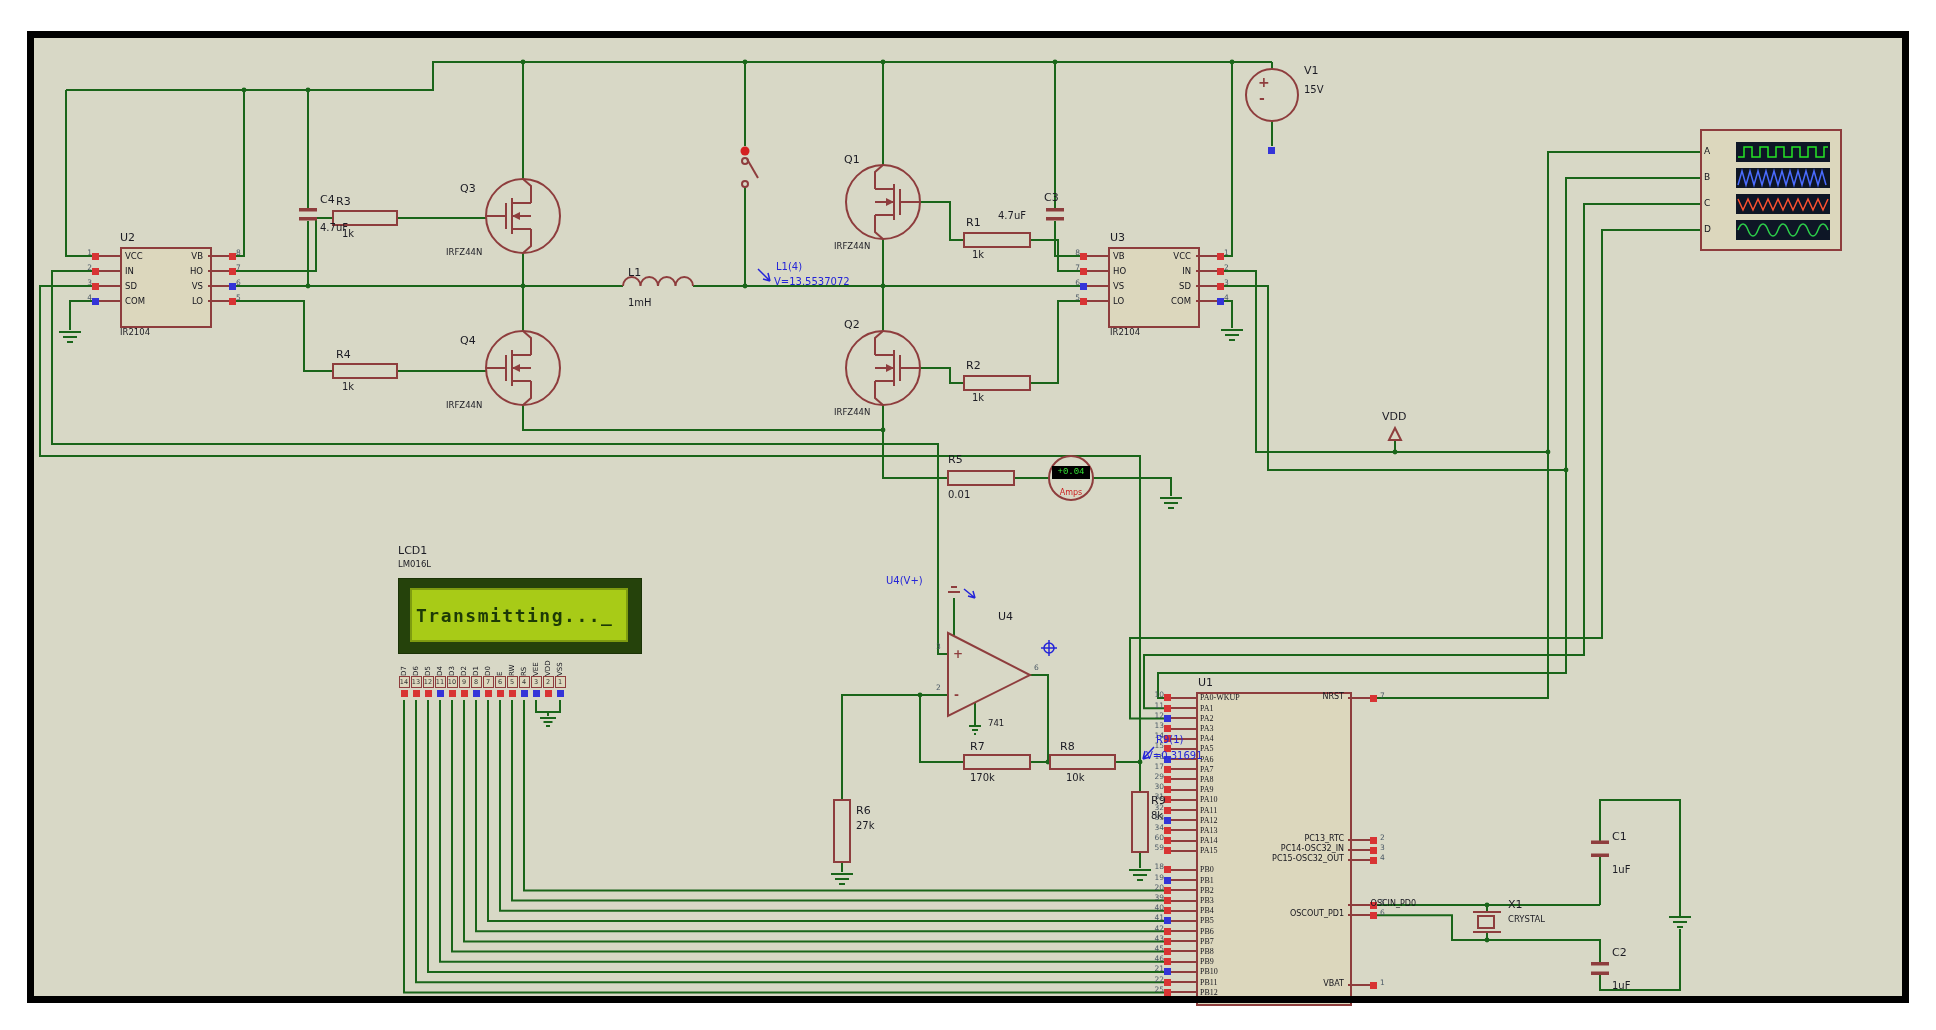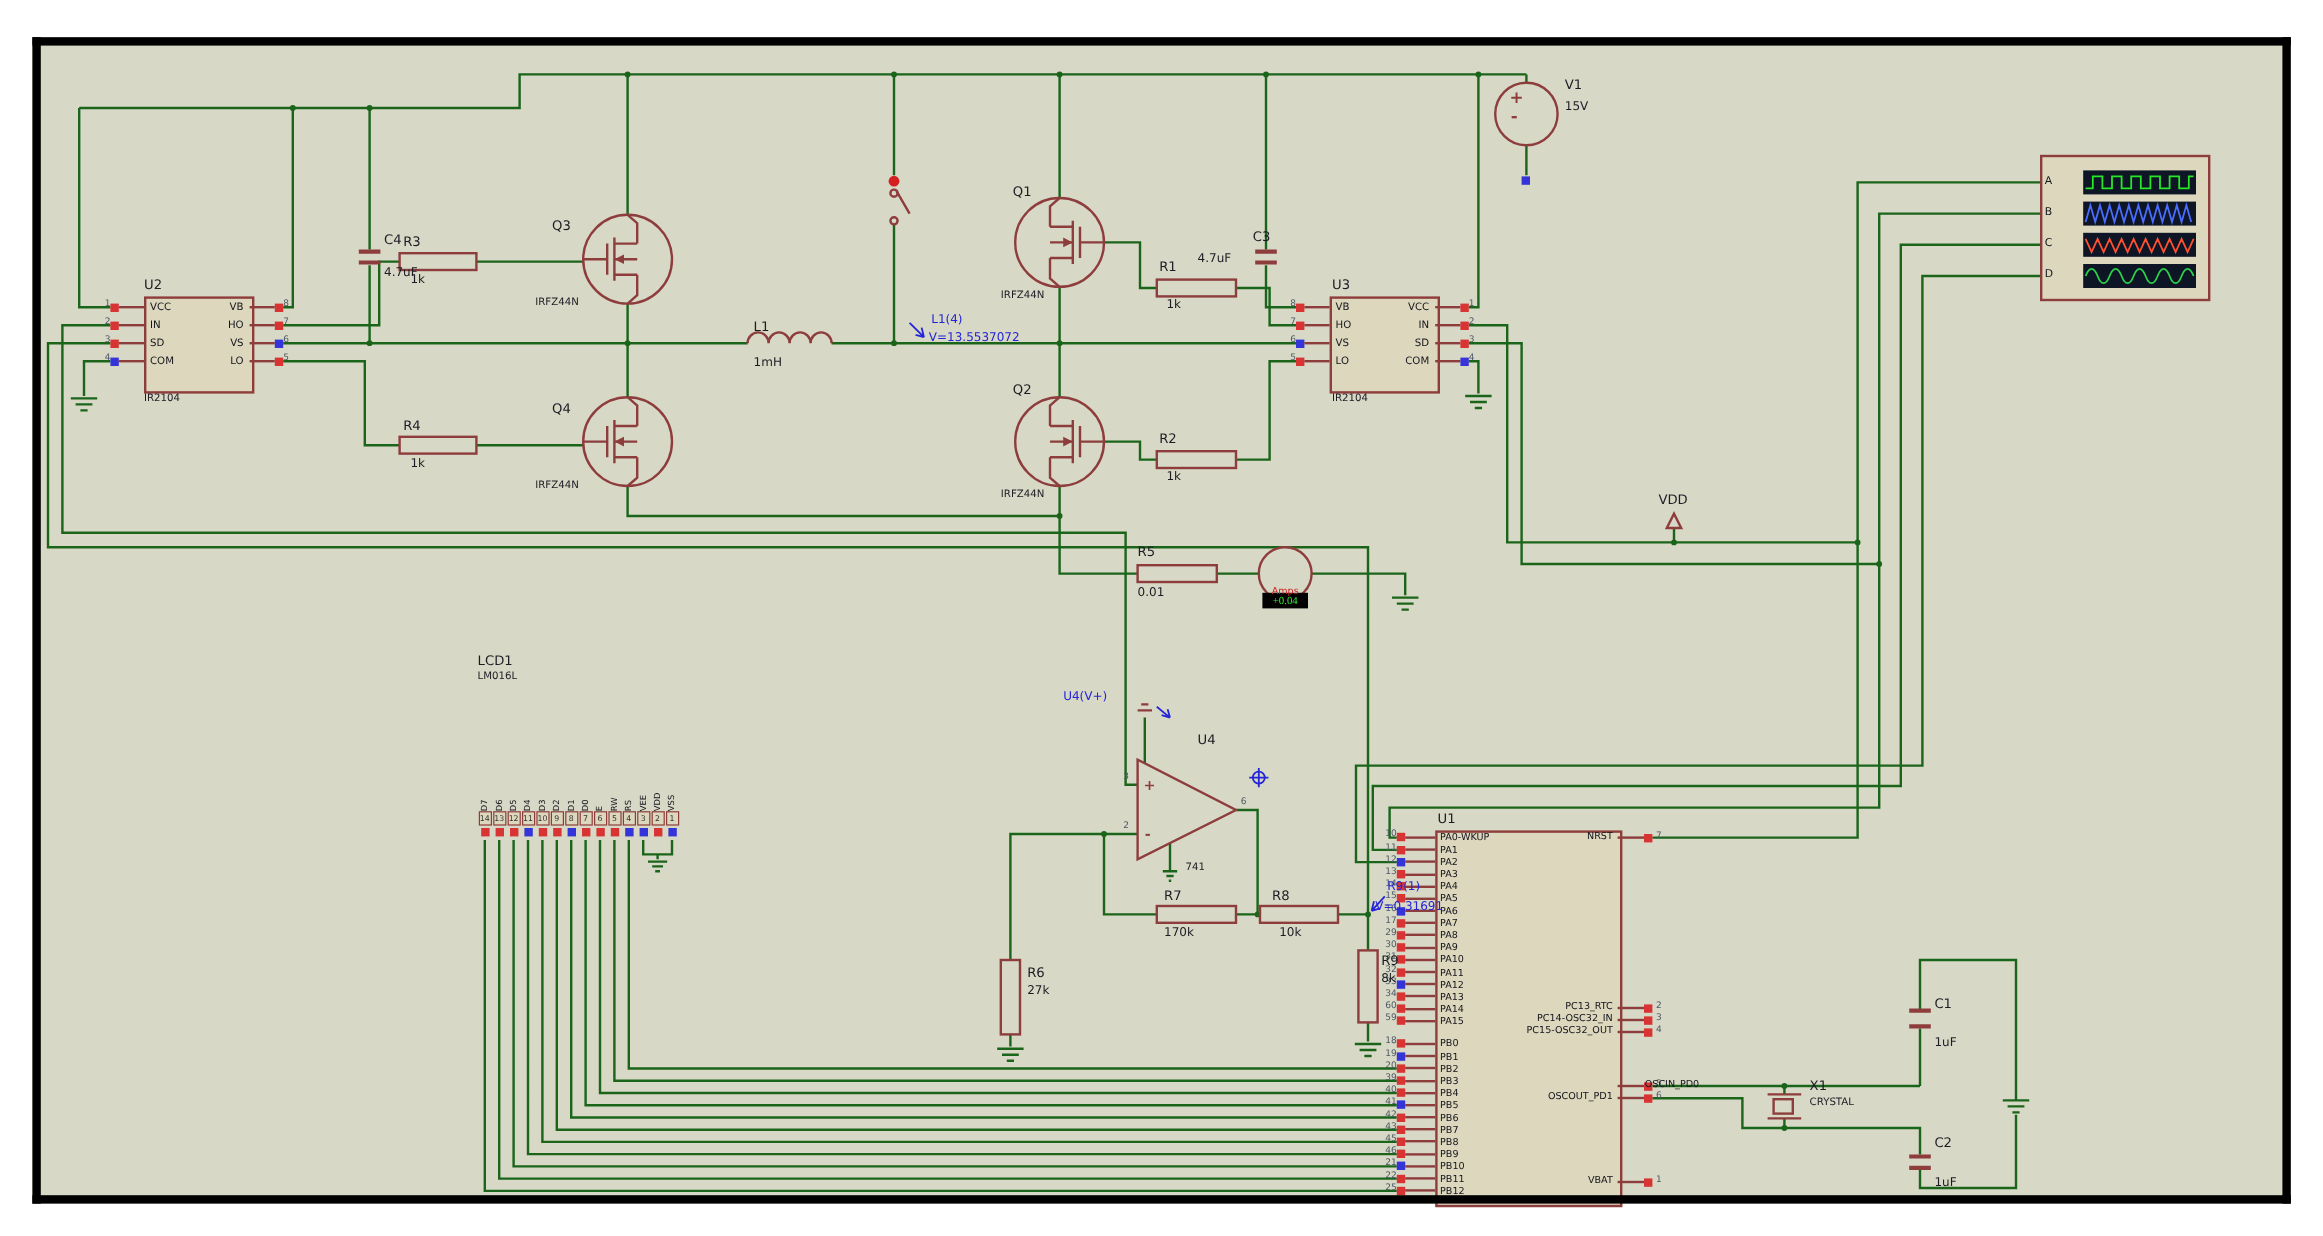--- a/index.html
+++ b/index.html
@@ -23,37 +23,37 @@
   .icrow .pnum{width:14px;flex-shrink:0;position:relative;top:-4px;}
   .icrow .pnum.l{text-align:right;}
   .icrow .stub{width:21px;height:2px;background:#8e3d3d;flex-shrink:0;}
   .icrow .nm{flex:1;font-size:8.5px;color:#15151d;}
   .icrow .nm.l{padding-left:5px;}
   .icrow .nm.r{text-align:right;padding-right:5px;}
   .mcurows{position:absolute;display:flex;flex-direction:column;z-index:5;}
   .mcurow{display:flex;align-items:center;height:10.2px;}
   .mcurow .pnum{width:16px;text-align:right;flex-shrink:0;position:relative;top:-3px;}
   .mcurow .stub{width:25px;height:2px;background:#8e3d3d;flex-shrink:0;}
-  .mcurow .nm{font-size:8px;color:#15151d;padding-left:4px;white-space:nowrap;}
+  .mcurow .nm{font-size:8px;color:#15151d;padding-left:4px;white-space:nowrap;font-family:Liberation Serif, serif;}
   .mrow{position:absolute;display:flex;align-items:center;height:11px;z-index:5;}
   .mrow .stub{width:22px;height:2px;background:#8e3d3d;flex-shrink:0;}
   .mrow .pnum{padding-left:3px;position:relative;top:-3px;}
   .mpin-r{width:140px;text-align:right;font-size:8px;color:#15151d;}
   .lcdmod{position:absolute;left:398px;top:578px;width:242px;height:74px;background:#25420b;border:1px solid #1a3206;z-index:3;}
   .lcdscr{position:absolute;left:11px;top:9px;width:218px;height:54px;background:#a8cb17;box-shadow:inset 0 0 0 2px #7e9c10;}
   .lcdtxt{position:absolute;left:6px;top:17px;font-family:"DejaVu Sans Mono",monospace;font-weight:bold;font-size:18px;letter-spacing:1.5px;color:#1d3a06;}
   .lcdcols{position:absolute;left:398px;top:650px;display:flex;z-index:5;}
   .lcdcol{width:12px;display:flex;flex-direction:column;align-items:center;}
   .lcdcol .vnm{height:26px;writing-mode:vertical-rl;transform:rotate(180deg);font-size:7px;color:#15151d;line-height:12px;}
   .lcdcol .nbox{width:9px;height:10px;border:1px solid #8e3d3d;font-size:6.5px;line-height:10px;text-align:center;color:#333;background:#dcd7bd;}
   .lcdcol .sq{margin-top:2px;}
   .scopebox{position:absolute;left:1700px;top:129px;width:138px;height:118px;border:2px solid #8e3d3d;background:#dcd7bd;z-index:3;}
   .strip{position:absolute;width:94px;height:20px;background:#0e1626;z-index:4;}
   .chlbl{position:absolute;font-size:9px;color:#15151d;z-index:5;}
-  .meterdisp{position:absolute;left:1052px;top:466px;width:38px;height:13px;background:#000;color:#35e635;font-family:Liberation Serif, serif;font-size:9px;line-height:13px;text-align:center;z-index:5;margin-top:28px;}
+  .meterdisp{position:absolute;left:1052px;top:466px;width:38px;height:13px;background:#000;color:#35e635;font-family:Liberation Mono, monospace;font-size:9px;line-height:13px;text-align:center;z-index:5;}
   .meterlbl{position:absolute;left:1051px;top:488px;width:40px;text-align:center;color:#cc2222;font-size:8px;z-index:5;}
   .sign{position:absolute;color:#8e3d3d;font-weight:bold;z-index:6;}
 </style>
 </head>
 <body>
 
 <div id="stage">
   <div id="canvas"></div>
 
   <svg class="layer" width="1936" height="1030">
@@ -549,20 +549,25 @@
       <span class="stub"></span>
       <span class="sq" data-state="red"></span>
       <span class="pnum">6</span>
     </div>
   <div class="mrow" style="left:1348px;top:979.5px">
       <span class="stub"></span>
       <span class="sq" data-state="red"></span>
       <span class="pnum">1</span>
     </div>
 
+  <div class="lcdmod">
+    <div class="lcdscr">
+      <div class="lcdtxt">Transmitting..._</div>
+    </div>
+  </div>
   <div class="lcdcols">
 
       <div class="lcdcol">
         <span class="vnm">D7</span>
         <span class="nbox">14</span>
         <span class="sq" data-state="red"></span>
       </div>
 
       <div class="lcdcol">
         <span class="vnm">D6</span>

